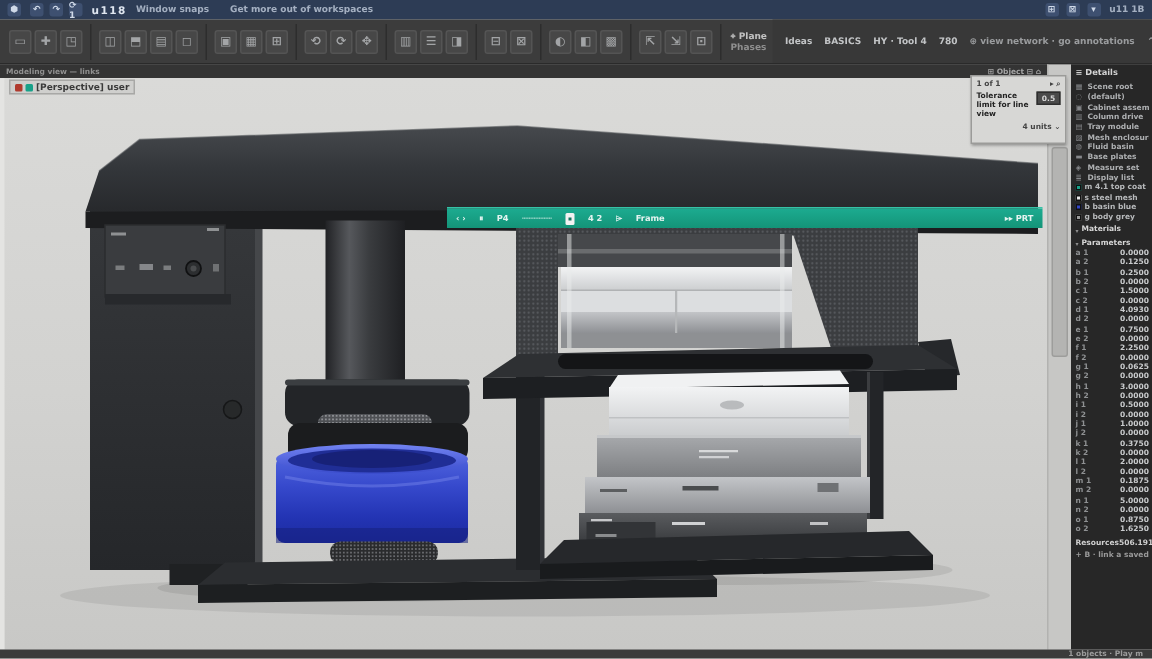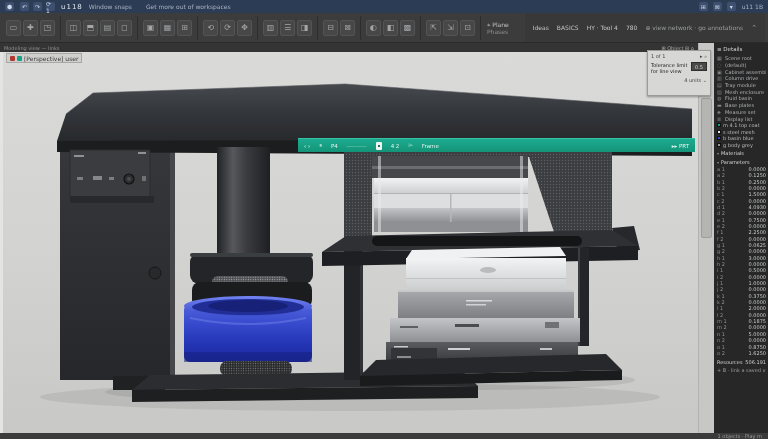--- a/index.html
+++ b/index.html
@@ -1,17 +1,17 @@
 <!DOCTYPE html>
 <html><head>
 <meta charset="utf-8">
 <style>
   html,body{margin:0;padding:0;background:#777;}
   *{box-sizing:border-box;font-family:"DejaVu Sans",sans-serif;}
-  .stage{position:relative;width:768px;height:439px;overflow:hidden;background:#d5d5d3;}
+  .stage{position:relative;width:768px;height:439px;overflow:hidden;background:#d5d5d3;font-weight:bold;}
 
   
   .titlebar{position:absolute;left:0;top:0;width:768px;height:13px;background:#2d3c55;
     display:flex;align-items:center;gap:6px;padding:0 5px;color:#b9c4d4;font-size:6px;}
   .tb-icon{width:9px;height:9px;border-radius:2px;background:#3e5070;color:#cfd9e8;
     display:flex;align-items:center;justify-content:center;font-size:6px;cursor:default;}
   .tb-text{white-space:nowrap;opacity:.85;}
   .tb-code{font-size:7px;color:#dfe6f0;letter-spacing:1px;}
   .tb-spacer{flex:1;}
 

